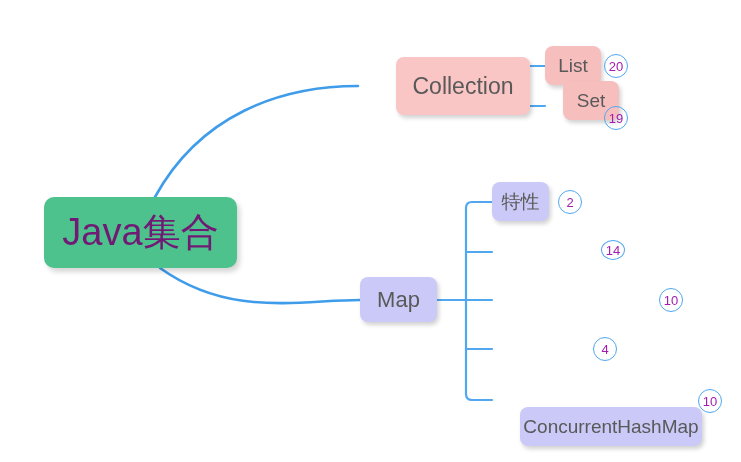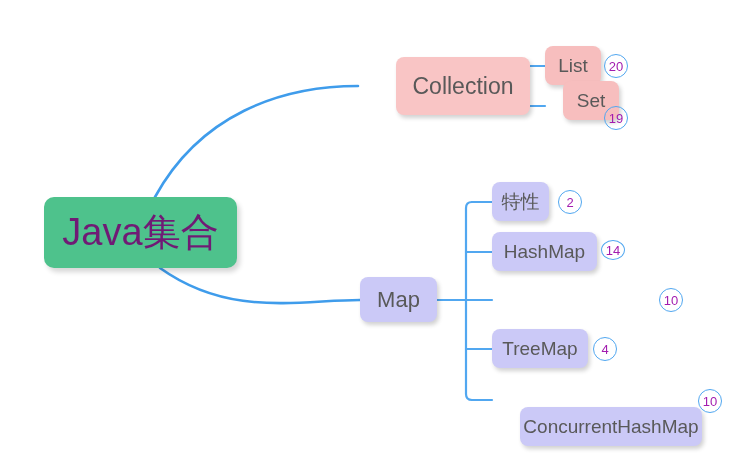--- a/index.html
+++ b/index.html
@@ -126,34 +126,28 @@
     <span>特性</span>
   </div>
 
   <div class="node node-map" style="left:360px; top:277px; width:77px; height:45px;">
     <span>Map</span>
   </div>
   <div class="badge" style="left:558px; top:190px; width:24px; height:24px;">
     <span>2</span>
   </div>
 
-  <div class="node node-purple" style="left:492px; top:232px; width:105px; height:39px;">
-    <span>HashMap</span>
-  </div>
   <div class="badge" style="left:601px; top:240px; width:24px; height:20px;">
     <span>14</span>
   </div>
 
   <div class="badge" style="left:659px; top:288px; width:24px; height:24px;">
     <span>10</span>
   </div>
 
-  <div class="node node-purple" style="left:492px; top:329px; width:96px; height:39px;">
-    <span>TreeMap</span>
-  </div>
   <div class="badge" style="left:593px; top:337px; width:24px; height:24px;">
     <span>4</span>
   </div>
 
   <div class="node node-purple" style="left:520px; top:381px; width:182px; height:39px;margin-top:26px;">
     <span>ConcurrentHashMap</span>
   </div>
   <div class="badge" style="left:698px; top:389px; width:24px; height:24px;">
     <span>10</span>
   </div>

